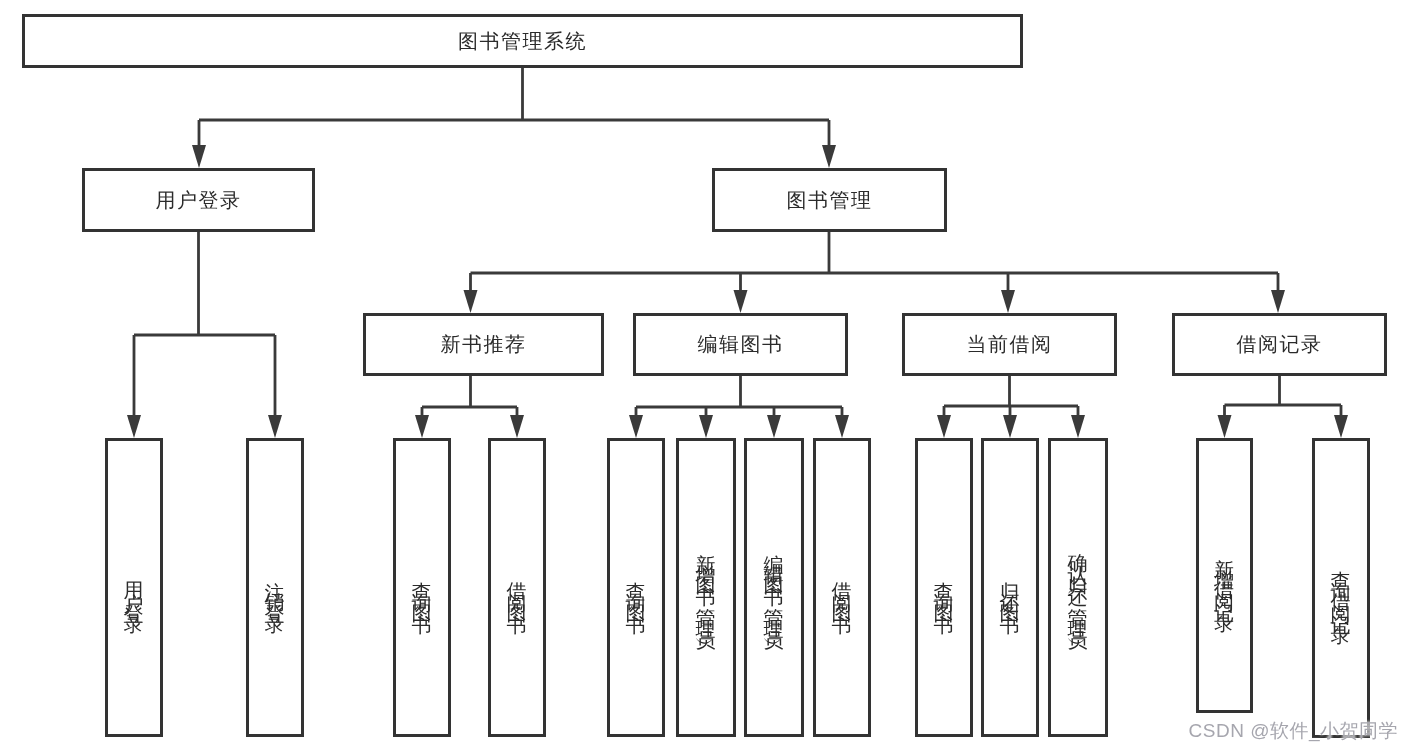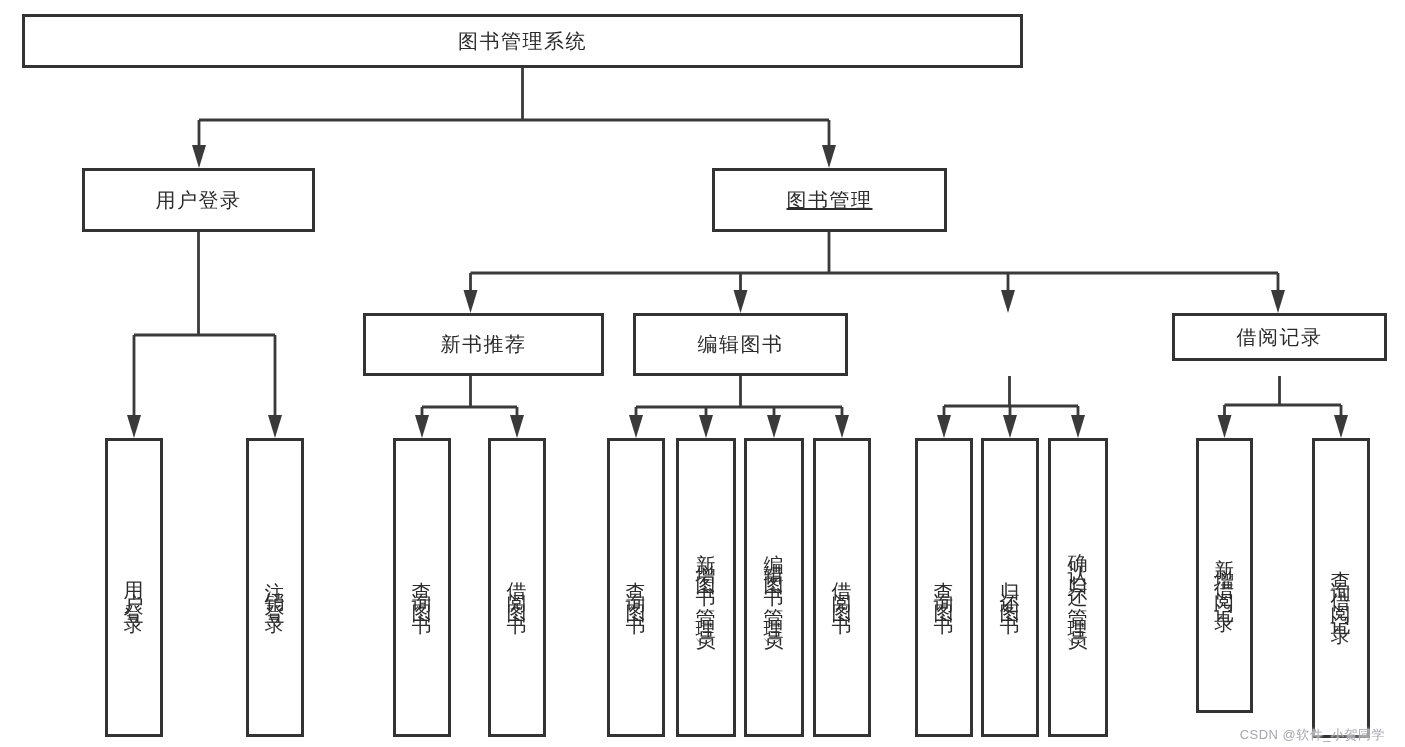--- a/index.html
+++ b/index.html
@@ -44,23 +44,23 @@
   }
   .node.v .vtext {
     writing-mode: vertical-rl;
     text-orientation: mixed;
     font-size: 20px;
     letter-spacing: 11px;
     line-height: 1.0;
   }
   .watermark {
     position: absolute;
-    right: 20px;
+    right: 7px;
     bottom: 3px;
-    font-size: 13px;
+    font-size: 19px;
     letter-spacing: 0.5px;
     color: var(--watermark, #a6a6ae);
     text-shadow: 0 0 3px #fff, 0 0 3px #fff;
     z-index: 5;
     white-space: nowrap;
   }
 </style>
 </head>
 <body>
 
@@ -99,31 +99,34 @@
     </g>
   </svg>
 
   <div class="node h" style="left:22px; top:14px; width:1001px; height:54px;">
     <span>图书管理系统</span>
   </div>
 
   <div class="node h" style="left:82px; top:168px; width:233px; height:64px;">
     <span>用户登录</span>
   </div>
-  <div class="node h" style="left:712px; top:168px; width:235px; height:64px;text-decoration:underline;">
+  <div class="node h" style="left:712px; top:168px; width:235px; height:64px;">
     <span>图书管理</span>
   </div>
 
   <div class="node h" style="left:363px; top:313px; width:241px; height:63px;">
     <span>新书推荐</span>
   </div>
   <div class="node h" style="left:633px; top:313px; width:215px; height:63px;">
     <span>编辑图书</span>
   </div>
-  <div class="node h" style="left:1172px; top:313px; width:215px; height:48px;">
+  <div class="node h" style="left:902px; top:313px; width:215px; height:63px;">
+    <span>当前借阅</span>
+  </div>
+  <div class="node h" style="left:1172px; top:313px; width:215px; height:63px;">
     <span>借阅记录</span>
   </div>
 
   <div class="node v" style="left:105px; top:438px; width:58px; height:299px;">
     <span class="vtext">用户登录</span>
   </div>
   <div class="node v" style="left:246px; top:438px; width:58px; height:299px;">
     <span class="vtext">注销登录</span>
   </div>
 

